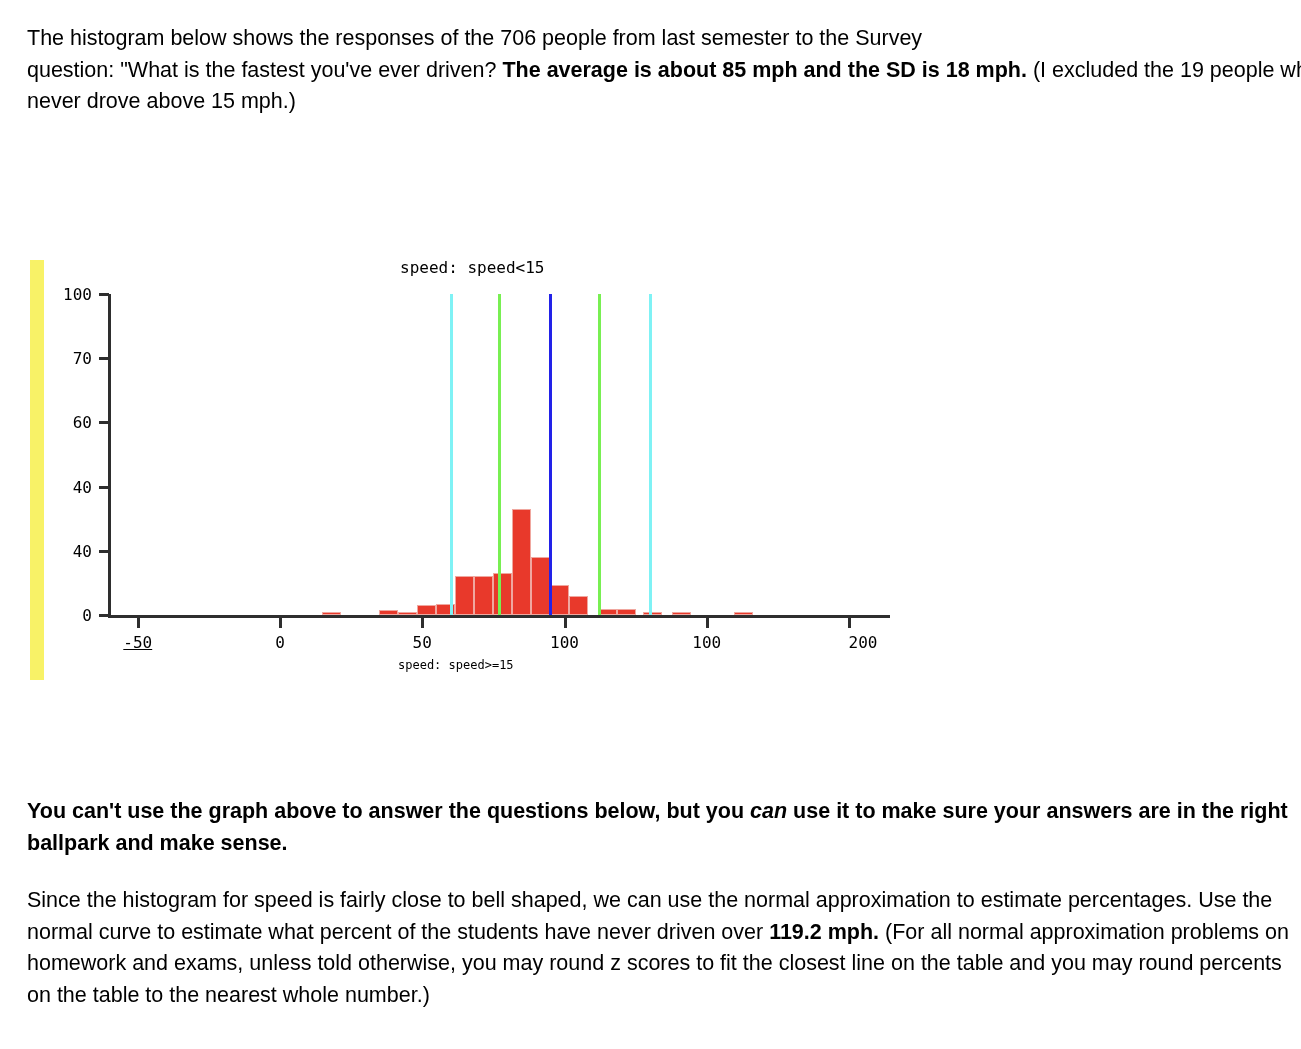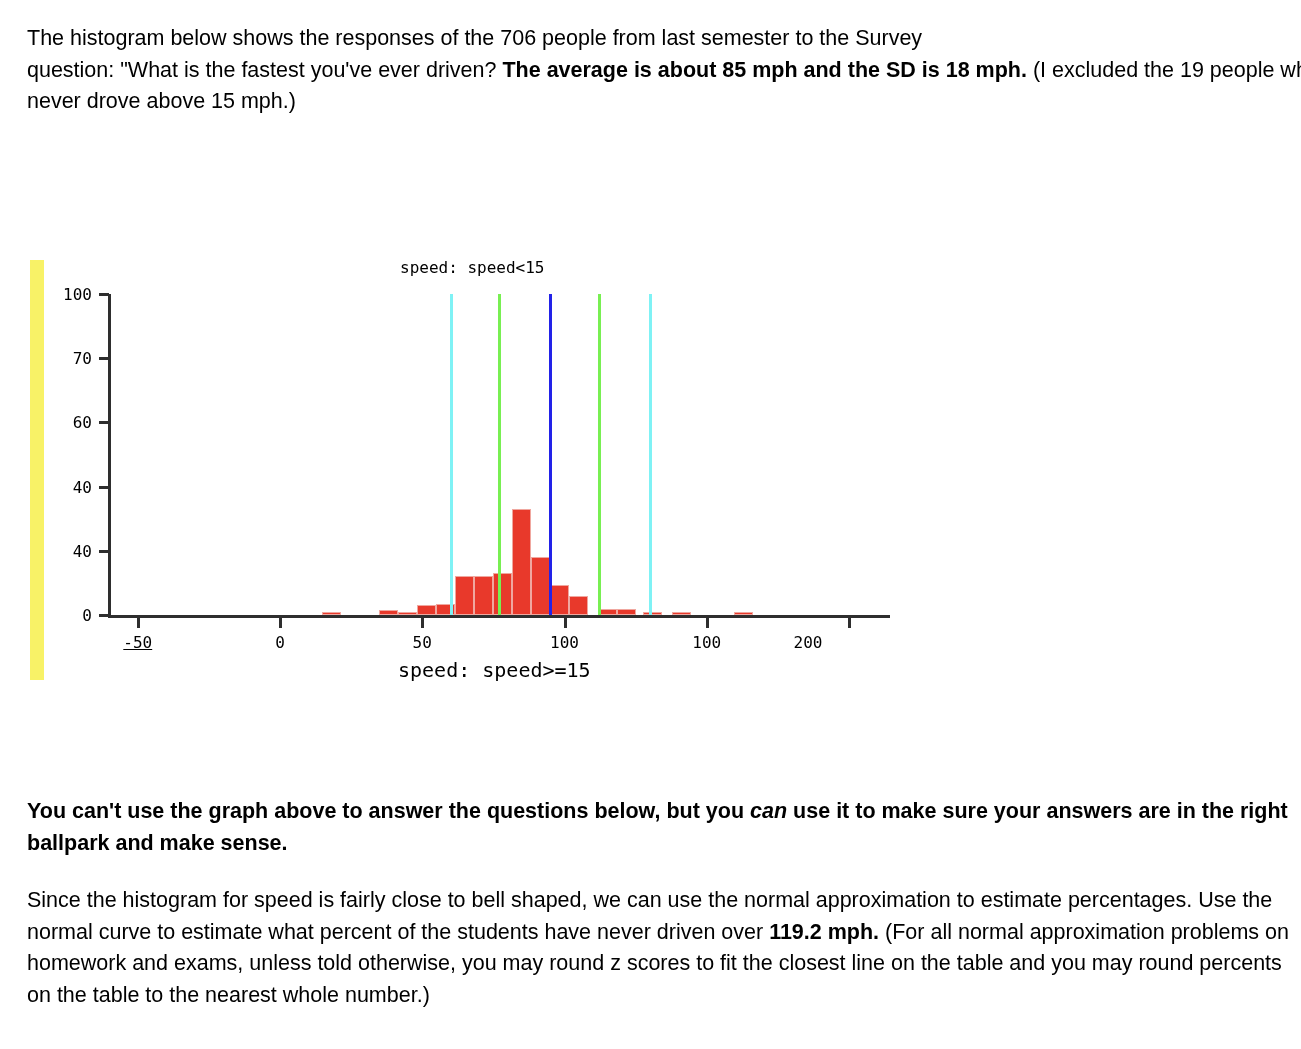--- a/index.html
+++ b/index.html
@@ -75,21 +75,21 @@
     text-align:left;
     font-family:"DejaVu Sans Mono","Liberation Mono",monospace;
     font-size:16px;
     letter-spacing:0px;
     color:#000;
     white-space:pre;
   }
   .axis-label-bottom{
     position:absolute;
     font-family:"DejaVu Sans Mono","Liberation Mono",monospace;
-    font-size:20px;
+    font-size:12px;
     color:#000;
     white-space:pre;
   }
   .ytick-label{
     position:absolute;
     font-family:"DejaVu Sans Mono","Liberation Mono",monospace;
     font-size:16px;
     color:#000;
     text-align:right;
     width:52px;
@@ -175,21 +175,21 @@
         <div class="xtick-label" style="left: 107.75px; top: 383px; text-decoration: underline;">-50</div>
         <div class="tickmark" style="left: 279px; top: 368px; width: 3px; height: 10px;"></div>
         <div class="xtick-label" style="left: 250px; top: 383px;">0</div>
         <div class="tickmark" style="left: 421.25px; top: 368px; width: 3px; height: 10px;"></div>
         <div class="xtick-label" style="left: 392.25px; top: 383px;">50</div>
         <div class="tickmark" style="left: 563.5px; top: 368px; width: 3px; height: 10px;"></div>
         <div class="xtick-label" style="left: 534.5px; top: 383px;">100</div>
         <div class="tickmark" style="left: 705.75px; top: 368px; width: 3px; height: 10px;"></div>
         <div class="xtick-label" style="left: 676.75px; top: 383px;">100</div>
         <div class="tickmark" style="left: 848px; top: 368px; width: 3px; height: 10px;"></div>
-        <div class="xtick-label" style="left: 778px; top: 383px;">200</div>
+        <div class="xtick-label" style="left: 833px; top: 383px;">200</div>
         <div class="bar" style="left: 321.679px; top: 361.79px; width: 19.0615px; height: 3.21px; background: rgb(232, 57, 43); border-color: rgb(240, 167, 159);"></div>
         <div class="bar" style="left: 378.579px; top: 360.185px; width: 19.0615px; height: 4.815px; background: rgb(232, 57, 43); border-color: rgb(240, 167, 159);"></div>
         <div class="bar" style="left: 397.641px; top: 361.79px; width: 19.0615px; height: 3.21px; background: rgb(232, 57, 43); border-color: rgb(240, 167, 159);"></div>
         <div class="bar" style="left: 416.702px; top: 355.37px; width: 19.0615px; height: 9.63px; background: rgb(232, 57, 43); border-color: rgb(240, 167, 159);"></div>
         <div class="bar" style="left: 435.764px; top: 353.765px; width: 19.0615px; height: 11.235px; background: rgb(232, 57, 43); border-color: rgb(240, 167, 159);"></div>
         <div class="bar" style="left: 454.825px; top: 326.48px; width: 19.0615px; height: 38.52px; background: rgb(232, 57, 43); border-color: rgb(240, 167, 159);"></div>
         <div class="bar" style="left: 473.887px; top: 326.48px; width: 19.0615px; height: 38.52px; background: rgb(232, 57, 43); border-color: rgb(240, 167, 159);"></div>
         <div class="bar" style="left: 492.948px; top: 323.27px; width: 19.0615px; height: 41.73px; background: rgb(232, 57, 43); border-color: rgb(240, 167, 159);"></div>
         <div class="bar" style="left: 512.01px; top: 259.07px; width: 19.0615px; height: 105.93px; background: rgb(232, 57, 43); border-color: rgb(240, 167, 159);"></div>
         <div class="bar" style="left: 531.071px; top: 307.22px; width: 19.0615px; height: 57.78px; background: rgb(232, 57, 43); border-color: rgb(240, 167, 159);"></div>

